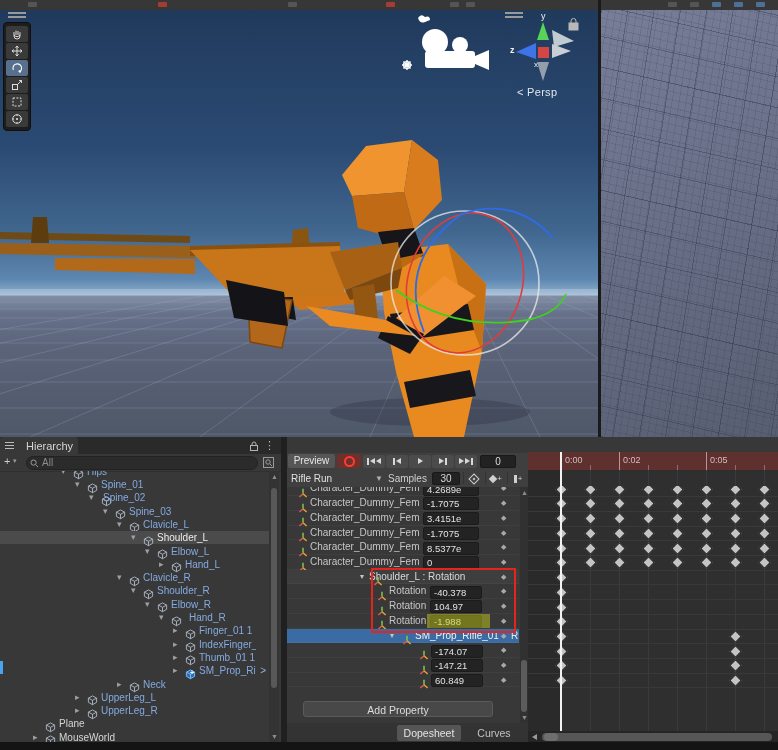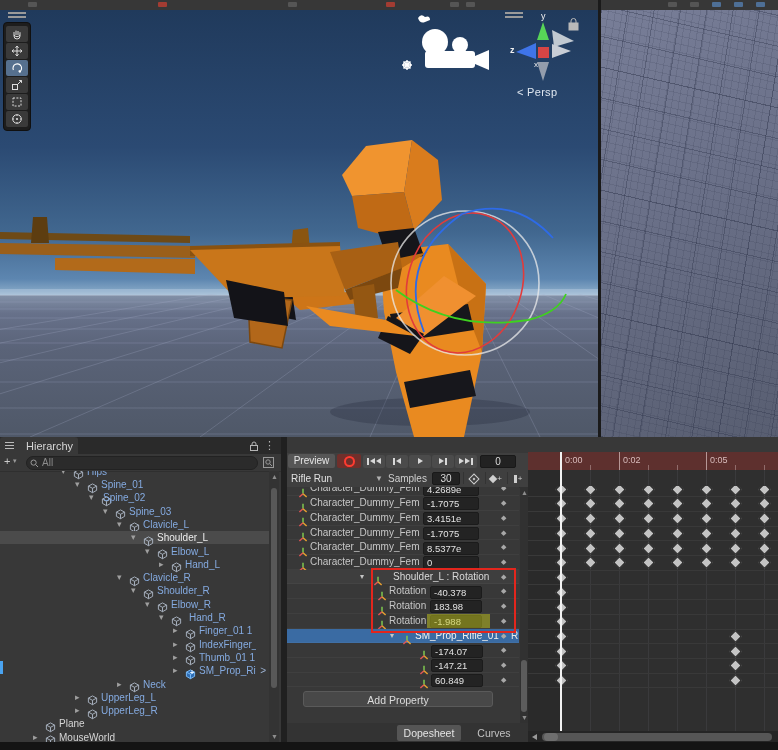--- a/index.html
+++ b/index.html
@@ -90,21 +90,21 @@
   .afold{position:absolute;top:2px;font-size:8px;color:#c4c4c4;}
   .aic{position:absolute;top:2.5px;width:10px;height:10px;}
   .albl{position:absolute;top:0;font-size:10px;color:#c6c6c6;line-height:14.7px;white-space:nowrap;overflow:hidden;}
   .grp{color:#d9d9d9;}
   .asel .albl{color:#f0f0f0;}
   .afield{position:absolute;top:1.3px;height:11px;background:#232323;border:1px solid #1b1b1b;border-radius:2px;
         font-size:9.5px;color:#e2e2e2;padding-left:3px;line-height:11px;white-space:nowrap;overflow:hidden;box-sizing:content-box;}
   .ahl{position:absolute;left:140px;top:0.5px;width:63px;height:13.5px;background:rgba(198,200,28,.5);}
   .adia{position:absolute;left:214px;top:0;font-size:7px;color:#a8a8a8;line-height:14.7px;}
   .asuf{position:absolute;left:224px;top:0;font-size:10px;color:#e8e8e8;line-height:14.7px;}
-  .addbtn{position:absolute;left:16px;top:254px;width:190px;height:16px;background:#484848;border:1px solid #5a5a5a;border-radius:3px;
+  .addbtn{position:absolute;left:16px;top:264px;width:190px;height:16px;background:#484848;border:1px solid #5a5a5a;border-radius:3px;
         font-size:10.5px;color:#dcdcdc;text-align:center;line-height:16px;box-sizing:border-box;}
   .avsb{position:absolute;left:232.5px;top:50px;width:9px;height:236px;background:#313131;}
   .avsb .thumb{position:absolute;left:1.5px;top:173px;width:6px;height:52px;background:#5c5c5c;border-radius:3px;}
   .abot{position:absolute;left:0;top:286px;width:241px;height:19px;background:#333;}
   .sheetbtn{position:absolute;top:2px;width:64px;height:16px;font-size:10.5px;text-align:center;line-height:16px;border-radius:2px;}
   .sheetbtn.on{background:#555;color:#e4e4e4;}
   .sheetbtn.off{color:#c2c2c2;}
   
   .dope{left:528px;top:452px;width:250px;height:290px;background:#2f2f2f;overflow:hidden;}
   .ruler{position:absolute;left:0;top:0;width:250px;height:18px;background:#5e302e;}
@@ -604,41 +604,41 @@
           <div class="afield" style="left: 136px; width: 51px;">0</div>
           <div class="adia">◆</div>
         </div>
         <div class="arow gl" style="top: 82.72px;">
           <div class="afold" style="left: 73px;">▾</div>
           <div class="aic" style="left: 86px;"><svg width="10" height="10" viewBox="0 0 10 10">
               <path d="M5 0.8 V5.8" stroke="#7ec74f" stroke-width="1.5"></path>
               <path d="M5 5.8 L1.4 9" stroke="#e05555" stroke-width="1.5"></path>
               <path d="M5 5.8 L8.6 9" stroke="#e8a030" stroke-width="1.5"></path>
             </svg></div>
-          <div class="albl grp" style="left: 106px; width: 117px;">Shoulder_L : Rotation</div>
+          <div class="albl grp" style="left: 82px; width: 117px;">Shoulder_L : Rotation</div>
           <div class="adia">◆</div>
         </div>
         <div class="arow" style="top: 97.44px;">
           <div class="aic" style="left: 90px;"><svg width="10" height="10" viewBox="0 0 10 10">
               <path d="M5 0.8 V5.8" stroke="#7ec74f" stroke-width="1.5"></path>
               <path d="M5 5.8 L1.4 9" stroke="#e05555" stroke-width="1.5"></path>
               <path d="M5 5.8 L8.6 9" stroke="#e8a030" stroke-width="1.5"></path>
             </svg></div>
           <div class="albl" style="left: 102px; width: 40px;">Rotation</div>
           <div class="afield" style="left: 143px; width: 47px;">-40.378</div>
           <div class="adia">◆</div>
         </div>
         <div class="arow" style="top: 112.16px;">
           <div class="aic" style="left: 90px;"><svg width="10" height="10" viewBox="0 0 10 10">
               <path d="M5 0.8 V5.8" stroke="#7ec74f" stroke-width="1.5"></path>
               <path d="M5 5.8 L1.4 9" stroke="#e05555" stroke-width="1.5"></path>
               <path d="M5 5.8 L8.6 9" stroke="#e8a030" stroke-width="1.5"></path>
             </svg></div>
           <div class="albl" style="left: 102px; width: 40px;">Rotation</div>
-          <div class="afield" style="left: 143px; width: 47px;">183.98</div>
+          <div class="afield" style="left: 143px; width: 47px;">104.97</div>
           <div class="adia">◆</div>
         </div>
         <div class="arow" style="top: 126.88px;">
           <div class="aic" style="left: 90px;"><svg width="10" height="10" viewBox="0 0 10 10">
               <path d="M5 0.8 V5.8" stroke="#7ec74f" stroke-width="1.5"></path>
               <path d="M5 5.8 L1.4 9" stroke="#e05555" stroke-width="1.5"></path>
               <path d="M5 5.8 L8.6 9" stroke="#e8a030" stroke-width="1.5"></path>
             </svg></div>
           <div class="albl" style="left: 102px; width: 40px;">Rotation</div>
           <div class="afield" style="left: 143px; width: 47px;">-1.988</div>

